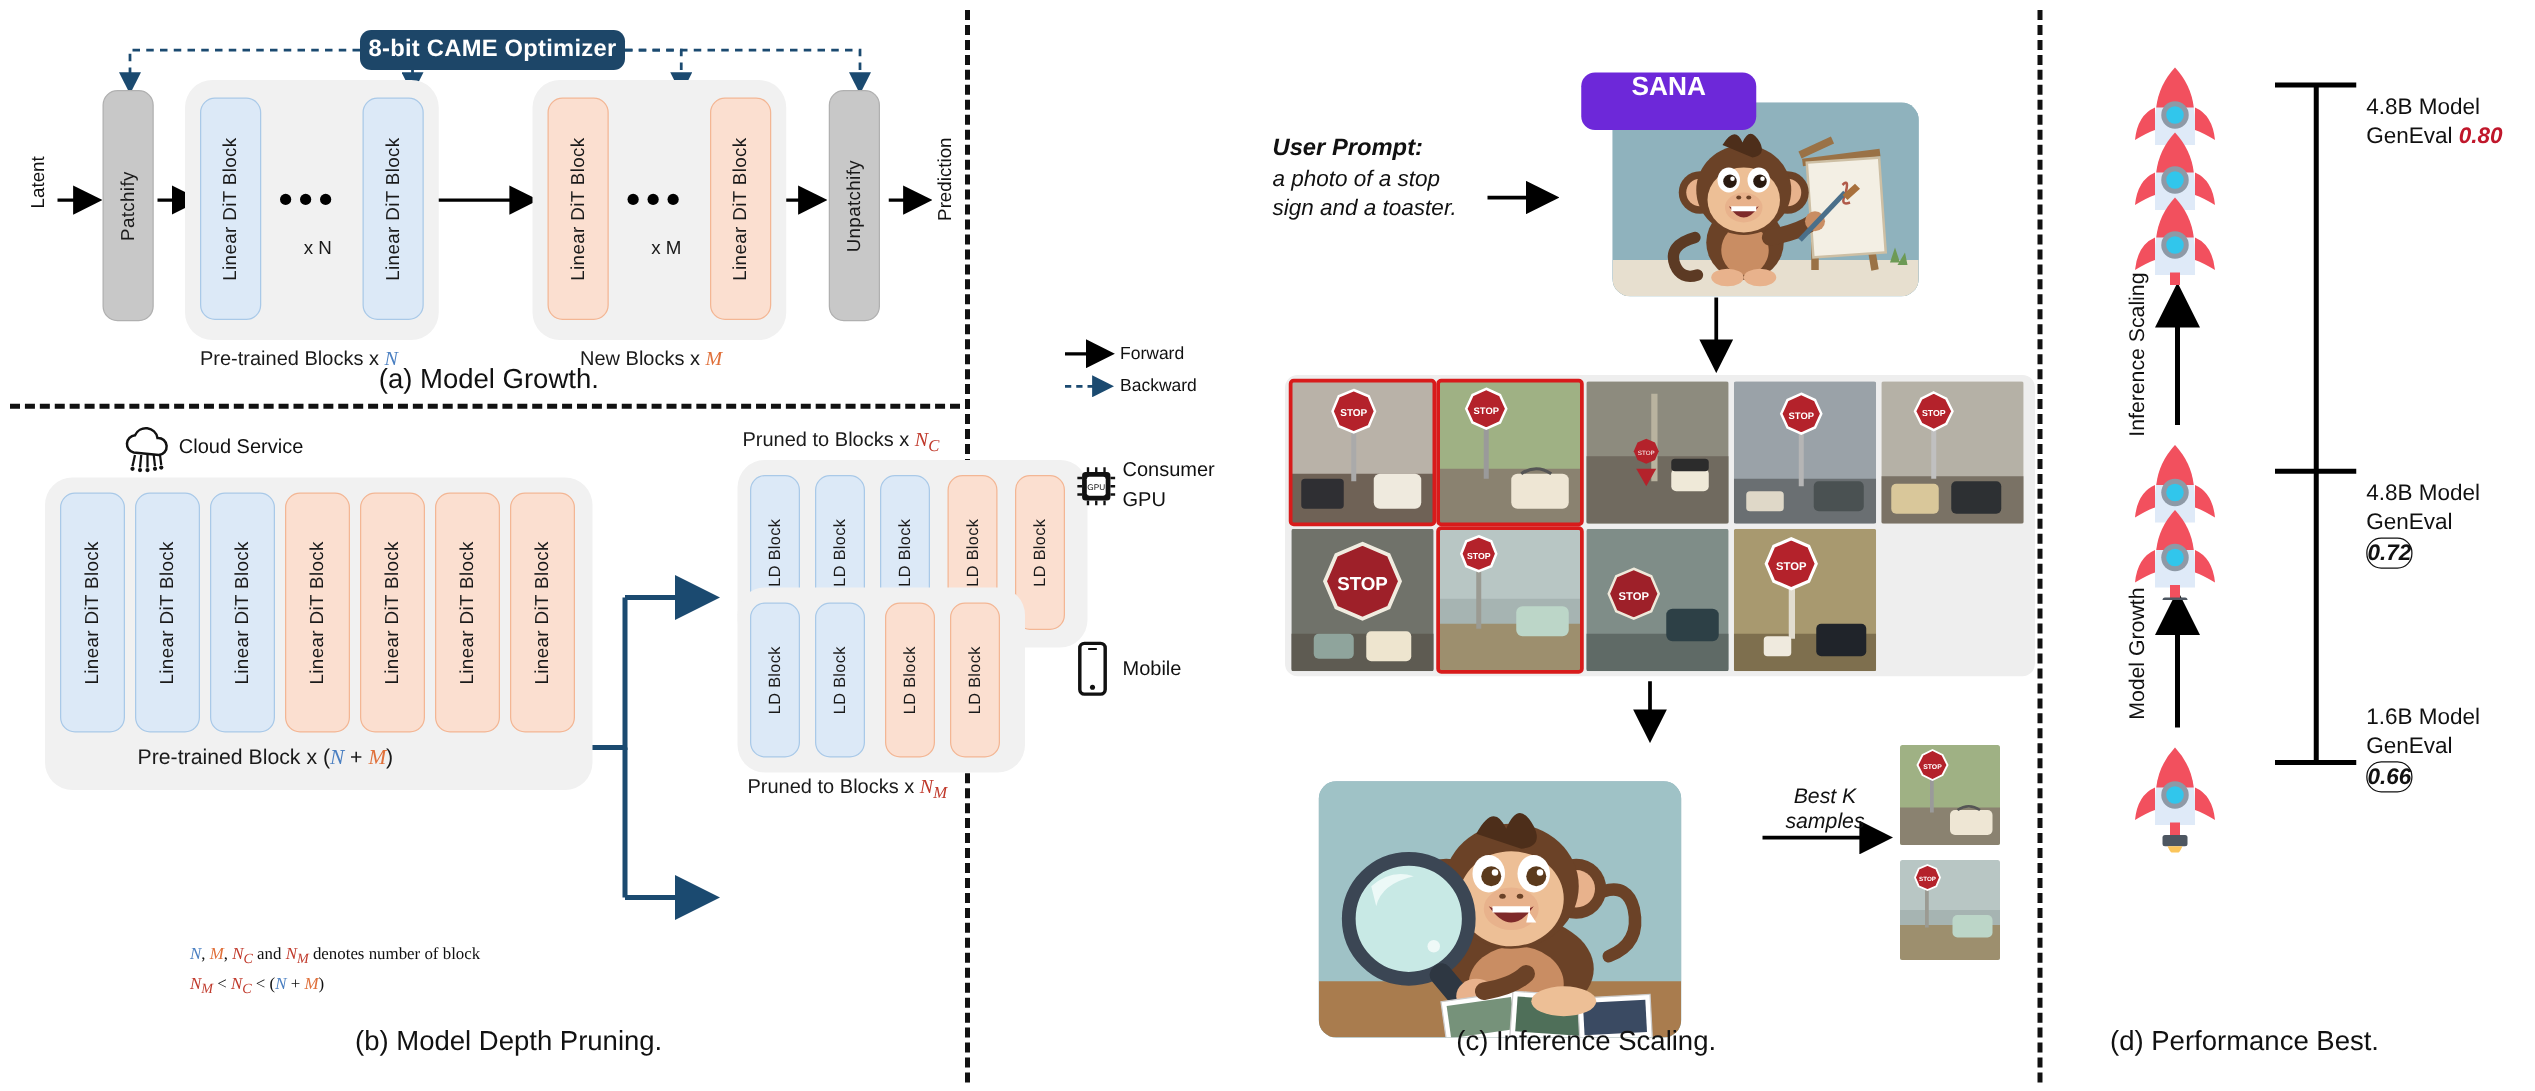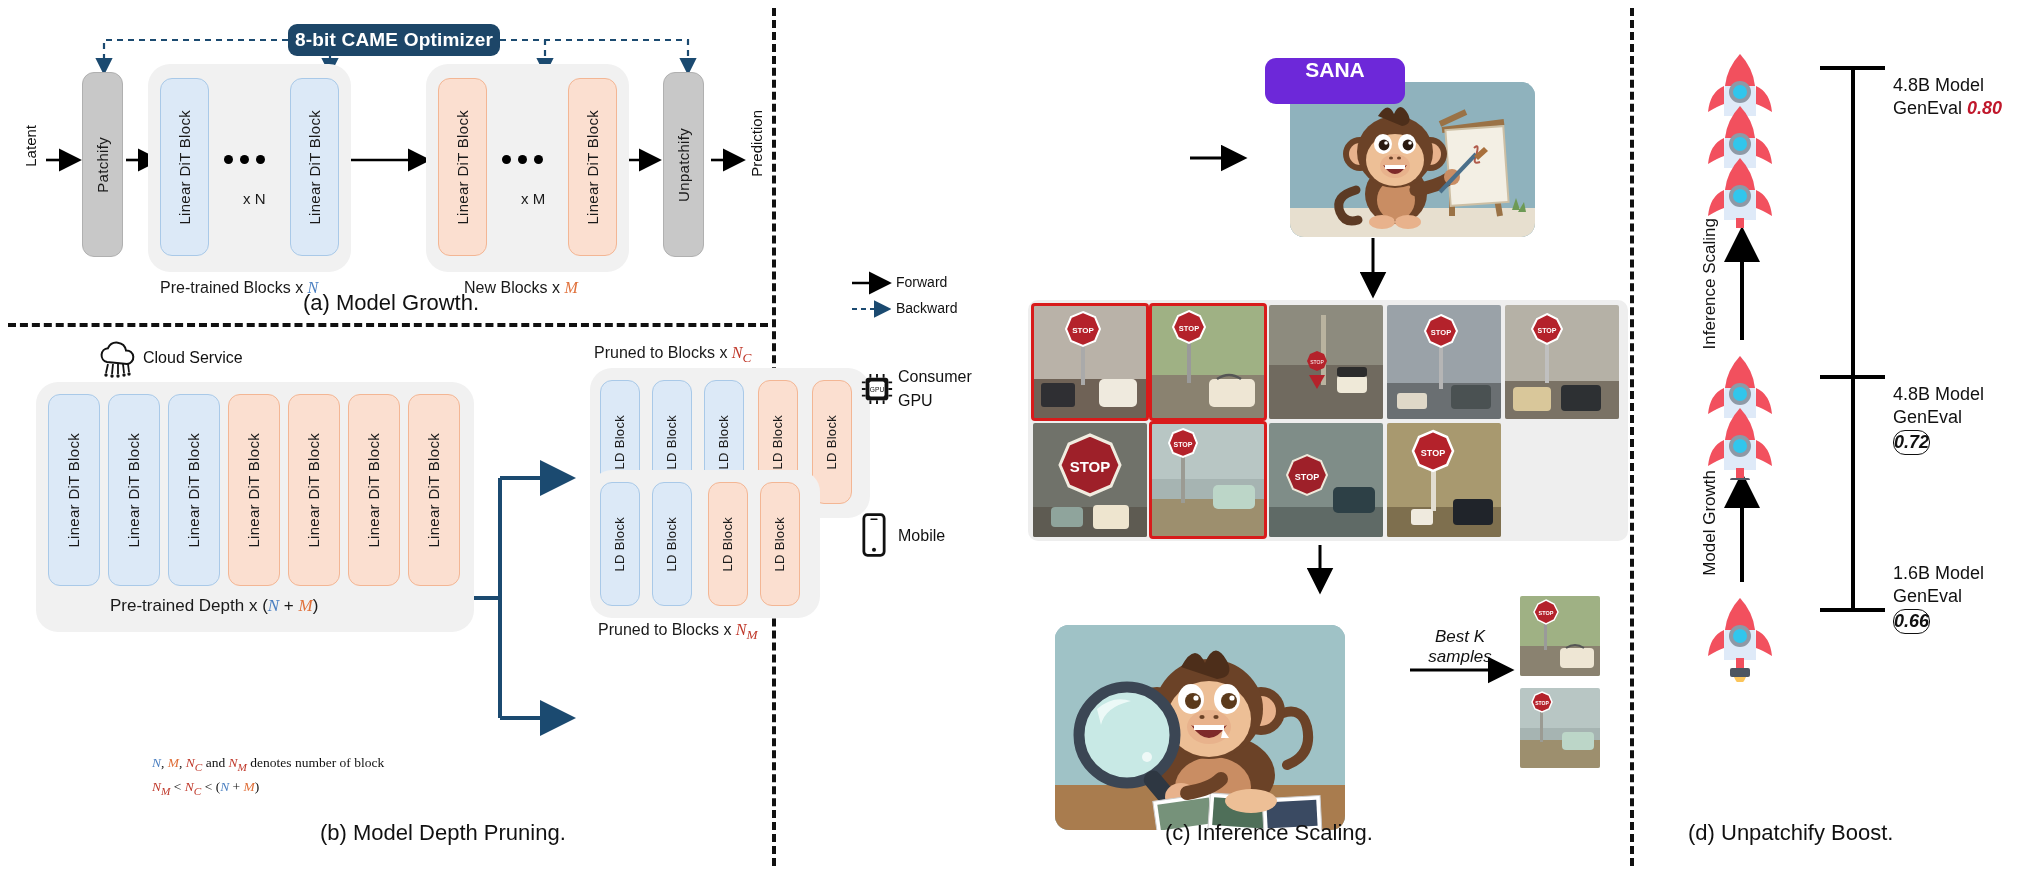--- a/index.html
+++ b/index.html
@@ -268,21 +268,21 @@
       <span class="lbl">Linear DiT Block</span>
     </div>
   <div class="blk blk-orange" style="left:348px; top:394px; width:52px; height:192px;">
       <span class="lbl">Linear DiT Block</span>
     </div>
   <div class="blk blk-orange" style="left:408px; top:394px; width:52px; height:192px;">
       <span class="lbl">Linear DiT Block</span>
     </div>
 
   <span class="grp-caption" style="left:110px; top:596px; font-size:17px;">
-    <span>Pre-trained Depth x (</span><span class="var-blue">N</span><span> + </span><span class="var-orange">M</span><span>)</span>
+    <span>Pre-trained Block x (</span><span class="var-blue">N</span><span> + </span><span class="var-orange">M</span><span>)</span>
   </span>
 
   <div class="mini-note" style="left:152px; top:755px;">
     <span class="var-blue">N</span><span>, </span><span class="var-orange">M</span><span>, </span><span class="var-red">N<sub>C</sub></span><span> and </span><span class="var-red">N<sub>M</sub></span><span> denotes number of block</span>
   </div>
   <div class="mini-note" style="left:152px; top:779px;">
     <span class="var-red">N<sub>M</sub></span><span> &lt; </span><span class="var-red">N<sub>C</sub></span><span> &lt; (</span><span class="var-blue">N</span><span> + </span><span class="var-orange">M</span><span>)</span>
   </div>
 
   <span class="grp-caption" style="left:594px; top:344px; font-size:16px;">
@@ -338,22 +338,26 @@
 
   <div class="icon-box" style="left:862px; top:512px; width:24px; height:46px;">
     <svg viewBox="0 0 26 48" width="24" height="46">
       <rect x="2" y="2" width="22" height="44" rx="4" fill="none" stroke="#111" stroke-width="3"></rect>
       <circle cx="13" cy="40" r="2.2" fill="#111"></circle>
       <rect x="9" y="6" width="8" height="1.8" rx="0.9" fill="#111"></rect>
     </svg>
   </div>
   <span class="legend-txt" style="left:898px; top:527px; font-size:16px;">Mobile</span>
 
-  <div class="panel-caption" style="left:284px; top:820px;margin-left:36px;">(b) Model Depth Pruning.</div>
-
+  <div class="panel-caption" style="left:284px; top:820px;">(b) Model Depth Pruning.</div>
+
+  <div class="prompt-block" style="left:1018px; top:108px;">
+    <span class="ph">User Prompt:</span>
+    <span class="pb">a photo of a stop sign and a toaster.</span>
+  </div>
 
   <div class="tag-box" style="left:1265px; top:58px; width:140px; height:46px;">
     <span class="t1">SANA</span>
   </div>
 
   <div class="monkey-card" style="left:1290px; top:82px; width:245px; height:155px;">
     <svg viewBox="0 0 245 155" width="245" height="155">
       <rect width="245" height="155" fill="#8fb2bd"></rect>
       <rect y="126" width="245" height="29" fill="#e7dfcf"></rect>
 
@@ -673,15 +677,15 @@
   </div>
   <div class="d-text" style="left:1893px; top:383px;">
     <span>4.8B Model</span><br>
     <span>GenEval </span><b class="blk">0.72</b>
   </div>
   <div class="d-text" style="left:1893px; top:562px;">
     <span>1.6B Model</span><br>
     <span>GenEval </span><b class="blk">0.66</b>
   </div>
 
-  <div class="panel-caption" style="left:1688px; top:820px;">(d) Unpatchify Boost.</div>
+  <div class="panel-caption" style="left:1688px; top:820px;">(d) Performance Best.</div>
 
 </div>
 
 </body></html>

